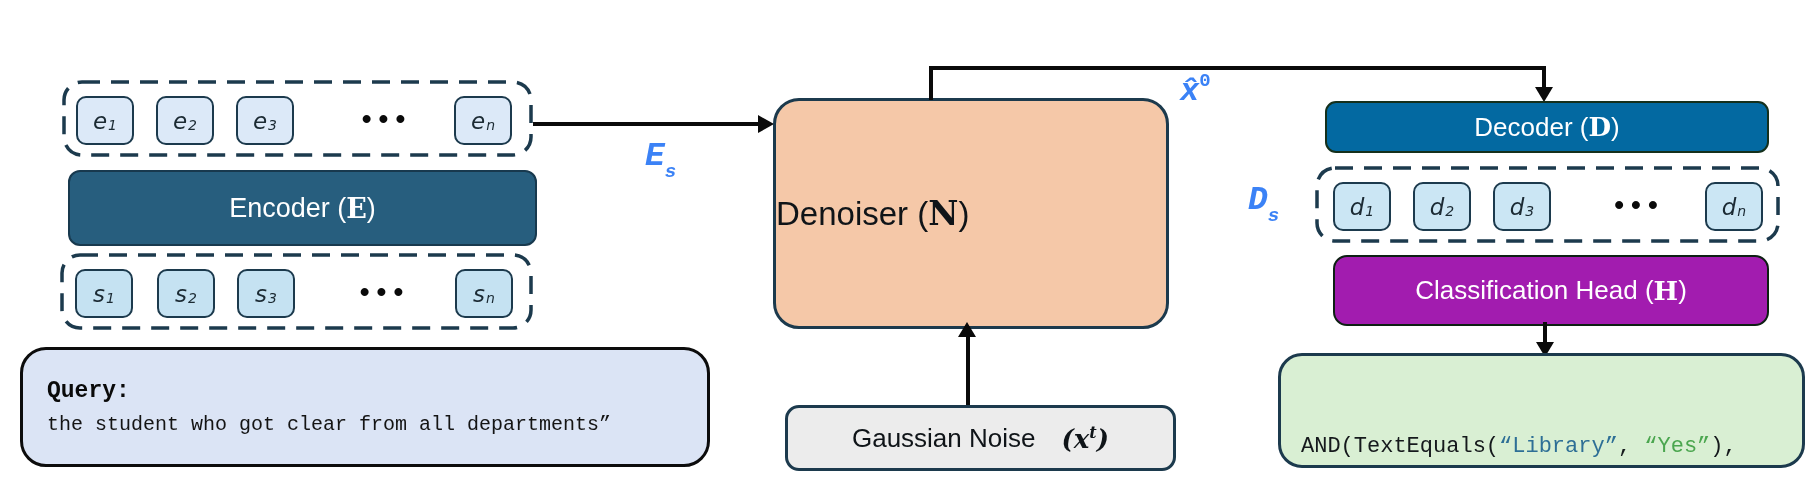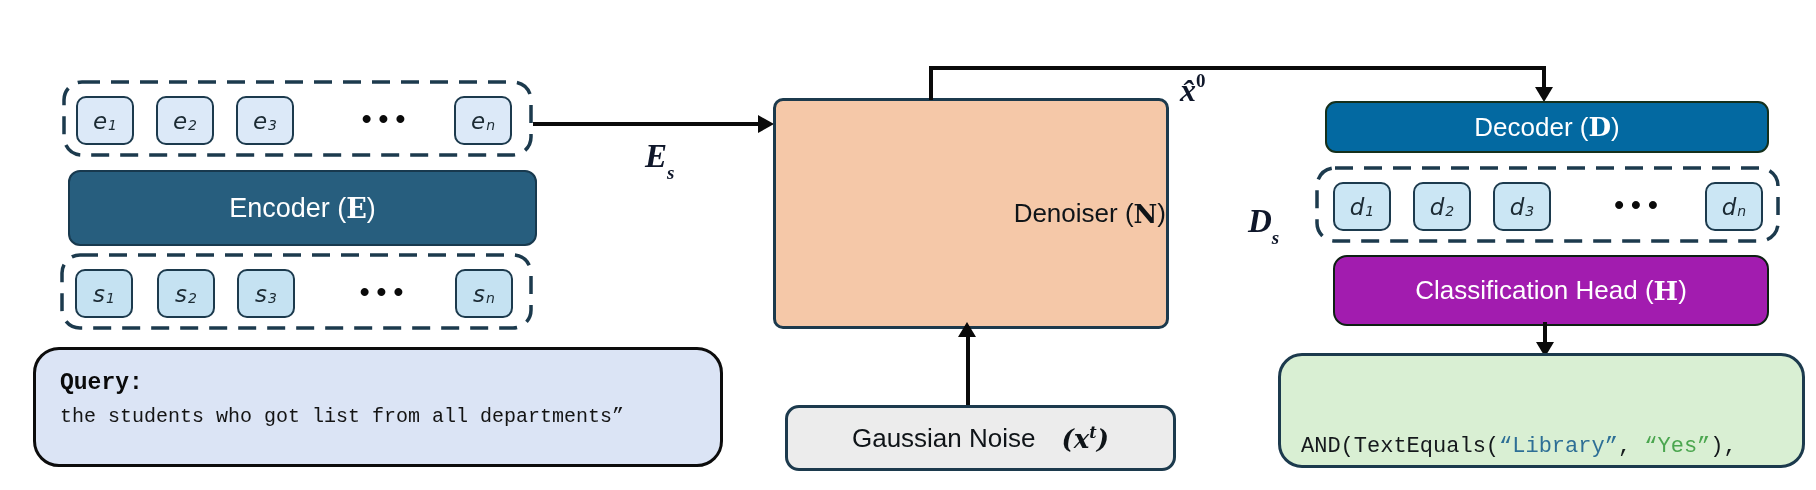--- a/index.html
+++ b/index.html
@@ -27,47 +27,47 @@
   .bar-encoder{left:68px;top:170px;width:465px;height:72px;background:#275e7e;border-radius:12px;
                border:2px solid #18394e;font-size:27px;}
   .bar-decoder{left:1325px;top:101px;width:440px;height:48px;background:#0369a1;border-radius:11px;
                border:2px solid #14301c;font-size:26px;}
   .bar-head{left:1333px;top:255px;width:432px;height:67px;background:#a21caf;border-radius:14px;
             border:2px solid #0d2013;font-size:26px;}
   .mletter{font-family:"DejaVu Serif",serif;font-weight:bold;}
 
   
   .denoiser{left:773px;top:98px;width:390px;height:225px;background:#f5c8a8;border:3px solid #1c3a4d;
-            border-radius:10px;display:flex;align-items:center;justify-content:flex-end;
-            font-size:26px;color:#0f1418;}
+            border-radius:26px;display:flex;align-items:center;justify-content:flex-start;
+            font-size:33px;color:#0f1418;}
 
   
   .gauss{left:785px;top:405px;width:385px;height:60px;background:#ececec;border:3px solid #1c3a4d;
          border-radius:14px;display:flex;align-items:center;justify-content:center;font-size:26px;color:#0f1418;}
   .gmath{font-family:"DejaVu Serif",serif;font-weight:bold;font-style:italic;margin-left:26px;}
   .gmath sup{font-size:16px;}
 
   
-  .query{left:33px;top:347px;width:690px;height:120px;background:#dbe4f5;border:3px solid #0c0c0c;
-         border-radius:26px;box-sizing:border-box;padding:20px 24px;
+  .query{left:20px;top:347px;width:690px;height:120px;background:#dbe4f5;border:3px solid #0c0c0c;
+         border-radius:26px;box-sizing:border-box;padding:28px 24px;
          font-family:"Liberation Mono",monospace;}
   .query .qtitle{font-size:23px;font-weight:bold;color:#0a0a0a;margin-bottom:6px;}
   .query .qline{font-size:20px;line-height:29px;color:#141414;white-space:pre;}
 
   
   .codebox{left:1278px;top:353px;width:527px;height:115px;background:#d9efd3;border:3px solid #1c3a4d;
            border-radius:24px;box-sizing:border-box;padding:11px 0 16px 20px;
            font-family:"Liberation Mono",monospace;font-size:22px;line-height:32px;white-space:pre;}
   .codebox .ck{color:#15191c;}
   .codebox .cb{color:#2e6f96;}
   .codebox .cg{color:#4ba64f;}
 
   
-  .mlabel{position:absolute;font-family:Liberation Serif, serif;font-weight:bold;font-style:italic;
-          font-size:33px;color:#0f172a;}
+  .mlabel{position:absolute;font-family:Liberation Mono, monospace;font-weight:bold;font-style:italic;
+          font-size:33px;color:#3b82f6;}
   .mlabel sub{font-size:19px;transform:translateY(4px);display:inline-block;}
   .mlabel sup{font-size:19px;font-style:normal;transform:translateY(-2px);display:inline-block;}
 
   
   .line{position:absolute;background:#0a0a0a;}
   .ah-right{position:absolute;width:0;height:0;border-top:9px solid transparent;border-bottom:9px solid transparent;
             border-left:16px solid #0a0a0a;}
   .ah-up{position:absolute;width:0;height:0;border-left:9px solid transparent;border-right:9px solid transparent;
          border-bottom:15px solid #0a0a0a;}
   .ah-down{position:absolute;width:0;height:0;border-left:9px solid transparent;border-right:9px solid transparent;
@@ -125,21 +125,21 @@
       </span>
     <span class="dots" style="left:270px;width:110px;">•••</span>
     <span class="tok s" style="left:395px;">
         <span>s</span>
         <sub>n</sub>
       </span>
   </div>
 
   <div class="abs query">
     <div class="qtitle">Query:</div>
-    <div class="qline">the students who got list from all departments”</div>
+    <div class="qline">the student who got clear from all departments”</div>
   </div>
 
   <div class="line" style="left:533px;top:122px;width:228px;height:3.5px;"></div>
   <div class="ah-right" style="left:758px;top:115px;"></div>
   <div class="mlabel" style="left:645px;top:138px;text-align:right;">
     <span>E</span><sub>s</sub>
   </div>
 
   <div class="abs denoiser">
     <span>Denoiser (</span>
@@ -161,21 +161,21 @@
     <span>Gaussian Noise</span>
     <span class="gmath"><span>(</span><span>x</span><sup>t</sup><span>)</span></span>
   </div>
 
   <div class="bar bar-decoder">
     <span>Decoder (</span>
       <span class="mletter">D</span>
       <span> )</span>
   </div>
 
-  <div class="mlabel" style="left:1248px;top:182px;margin-top:21px;">
+  <div class="mlabel" style="left:1248px;top:182px;">
     <span>D</span><sub>s</sub>
   </div>
 
   <div class="dashedbox" style="left:1315px;top:166px;width:465px;height:77px;">
     <svg width="465" height="77">
       <rect x="2" y="2" width="461" height="73" rx="18" fill="none" stroke="#1c3a4d" stroke-width="3.5" stroke-dasharray="18 11"></rect>
     </svg>
     <span class="tok d" style="left:18px;">
         <span>d</span>
         <sub>1</sub>

